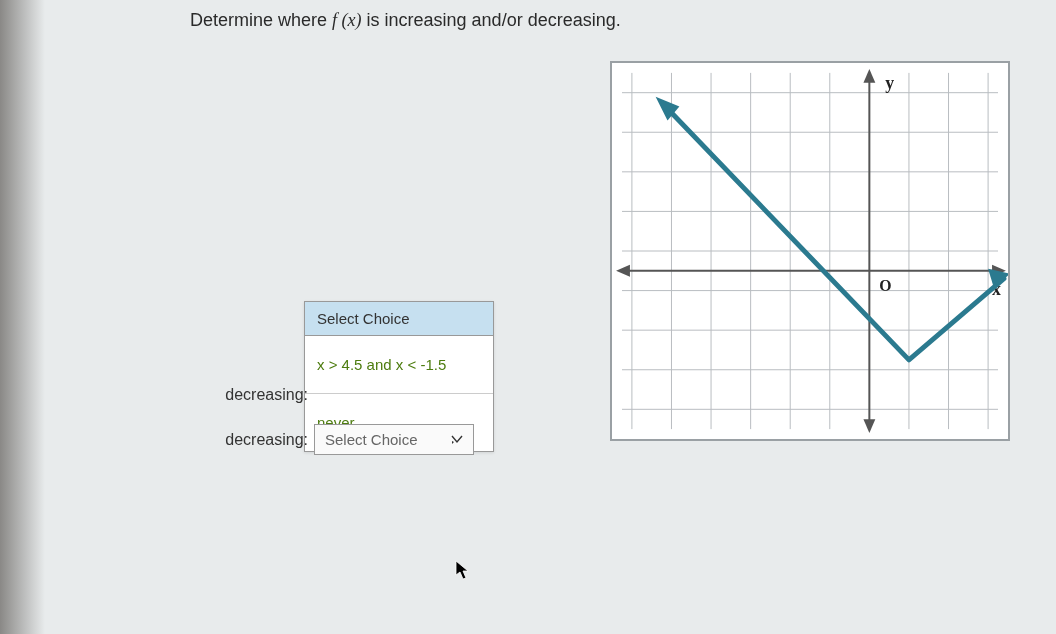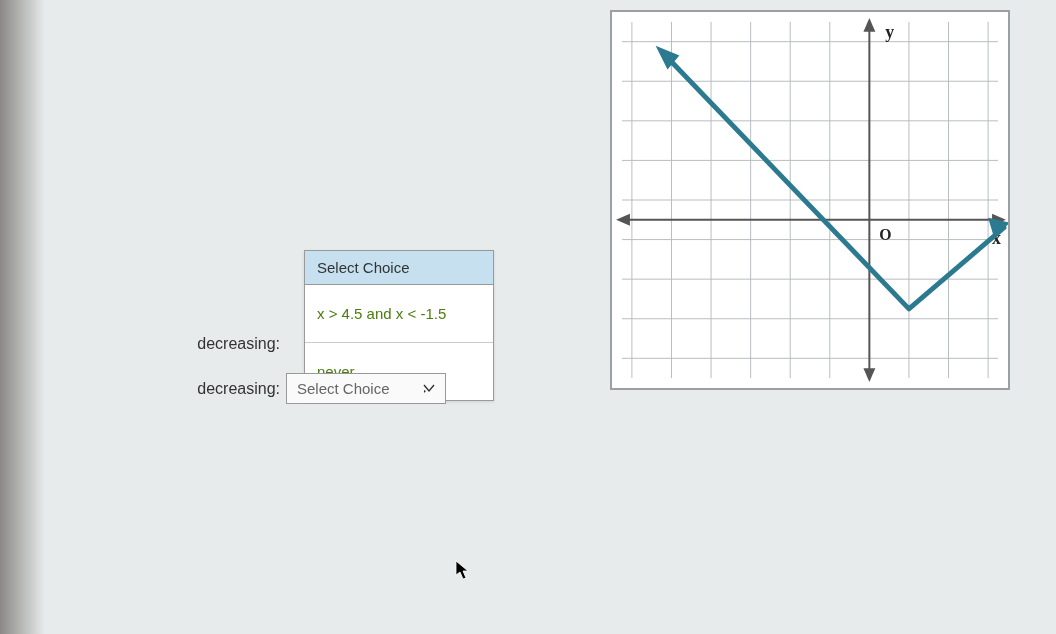--- a/index.html
+++ b/index.html
@@ -37,20 +37,21 @@
     .left-col {
       flex: 0 0 auto;
       width: 380px;
       padding-top: 240px;
     }
     .answer-row {
       display: flex;
       align-items: center;
       gap: 8px;
       margin-top: 8px;
+      margin-left: 28px;
     }
     .answer-label {
       font-size: 16px;
       color: #333;
       min-width: 90px;
       text-align: right;
     }
     .dropdown-open {
       border: 1px solid #999;
       background: #fff;
@@ -163,20 +164,23 @@
       pointer-events: none;
     }
   </style>
 </head>
 <body>
 
 <div class="left-shadow"></div>
 
 <div class="page-content">
 
+  <div class="question">
+    <span>Determine where </span><span class="fn">f (x)</span><span> is increasing and/or decreasing.</span>
+  </div>
 
   <div class="main-row">
 
     <div class="left-col">
 
       <div class="dropdown-open" style="position:relative; left:114px;">
         <div class="dropdown-header">Select Choice</div>
         <div class="dropdown-option">x &gt; 4.5 and x &lt; -1.5</div>
         <div class="dropdown-option">never</div>
       </div>

